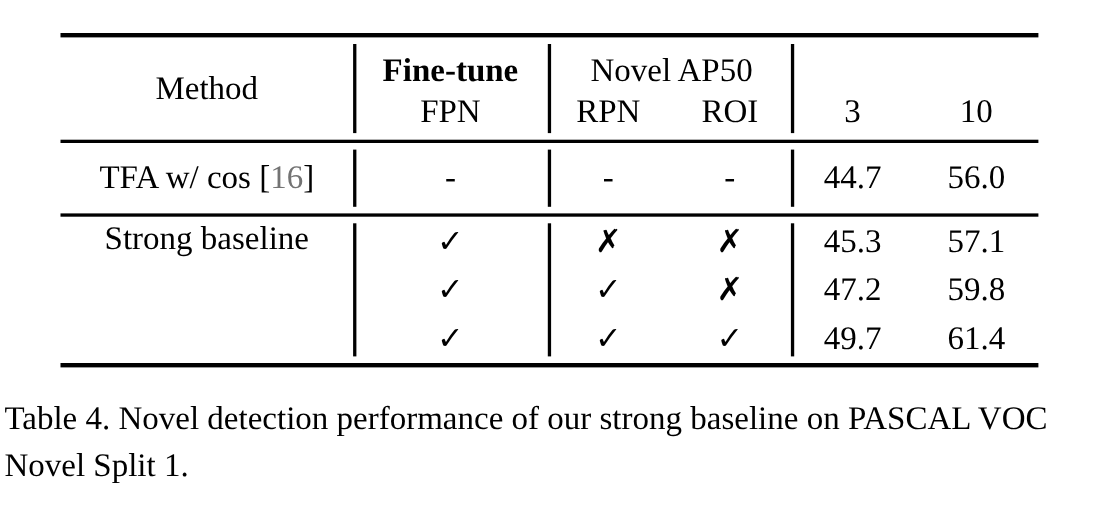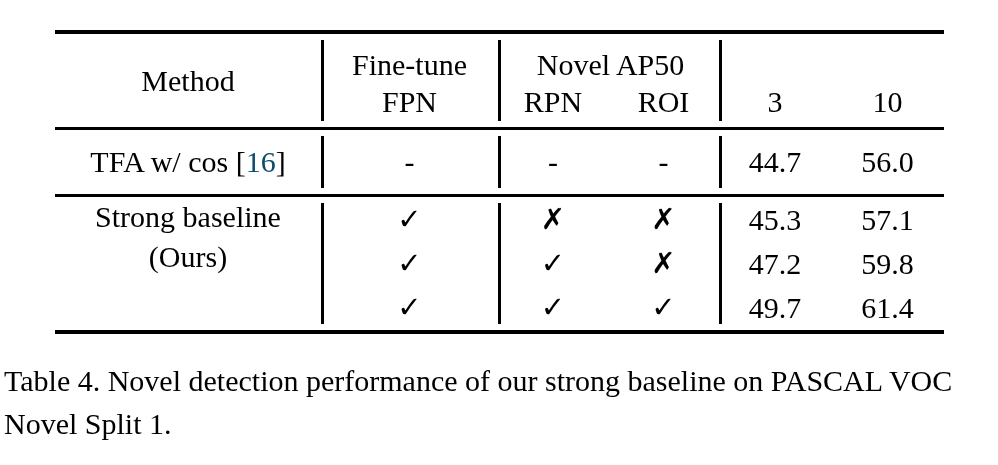--- a/index.html
+++ b/index.html
@@ -81,21 +81,21 @@
     display: flex;
     width: 100%;
   }
   .hgroup-ft, .hgroup-ref, .hgroup-ap {
     box-sizing: border-box;
     text-align: center;
     font-size: 30px;
     line-height: 1.22;
     padding-top: 13px;
   }
-  .hgroup-ft  { width: 177px; }
+  .hgroup-ft  { width: 177px; font-weight: bold; }
   .hgroup-ref { width: 221px; }
   .hgroup-ap  { width: 225px; }
   .hgroup-ft { margin-left: 266px; }
 
   .hsub {
     display: flex;
   }
   .hsub > div {
     text-align: center;
     font-size: 30px;
@@ -138,21 +138,21 @@
     width: 266px;
     height: 133px;
     display: flex;
     flex-direction: column;
     align-items: center;
     justify-content: flex-start;
     font-size: 30px;
     line-height: 1.32;
   }
 
-  .cite-green { color: #0c4a6e; }
+  .cite-green { color: #737373; }
 
   
   #caption {
     position: absolute;
     left: 4px;
     top: 360px;
     width: 960px;
     font-size: 30px;
     line-height: 1.42;
     text-align: left;
@@ -207,21 +207,20 @@
 
   <div class="rule-thin"></div>
 
   <div class="band" id="ours-band">
     <div class="vrule v1"></div>
     <div class="vrule v2"></div>
     <div class="vrule v3"></div>
 
     <div id="ours-label">
       <span>Strong baseline</span>
-      <span>(Ours)</span>
     </div>
 
     <div class="row datarow">
       <div class="c-method"></div>
       <div class="cell c-ft mark">✓</div>
       <div class="cell c-rpn mark">✗</div>
       <div class="cell c-roi mark">✗</div>
       <div class="cell c-ap3">45.3</div>
       <div class="cell c-ap10">57.1</div>
     </div>

